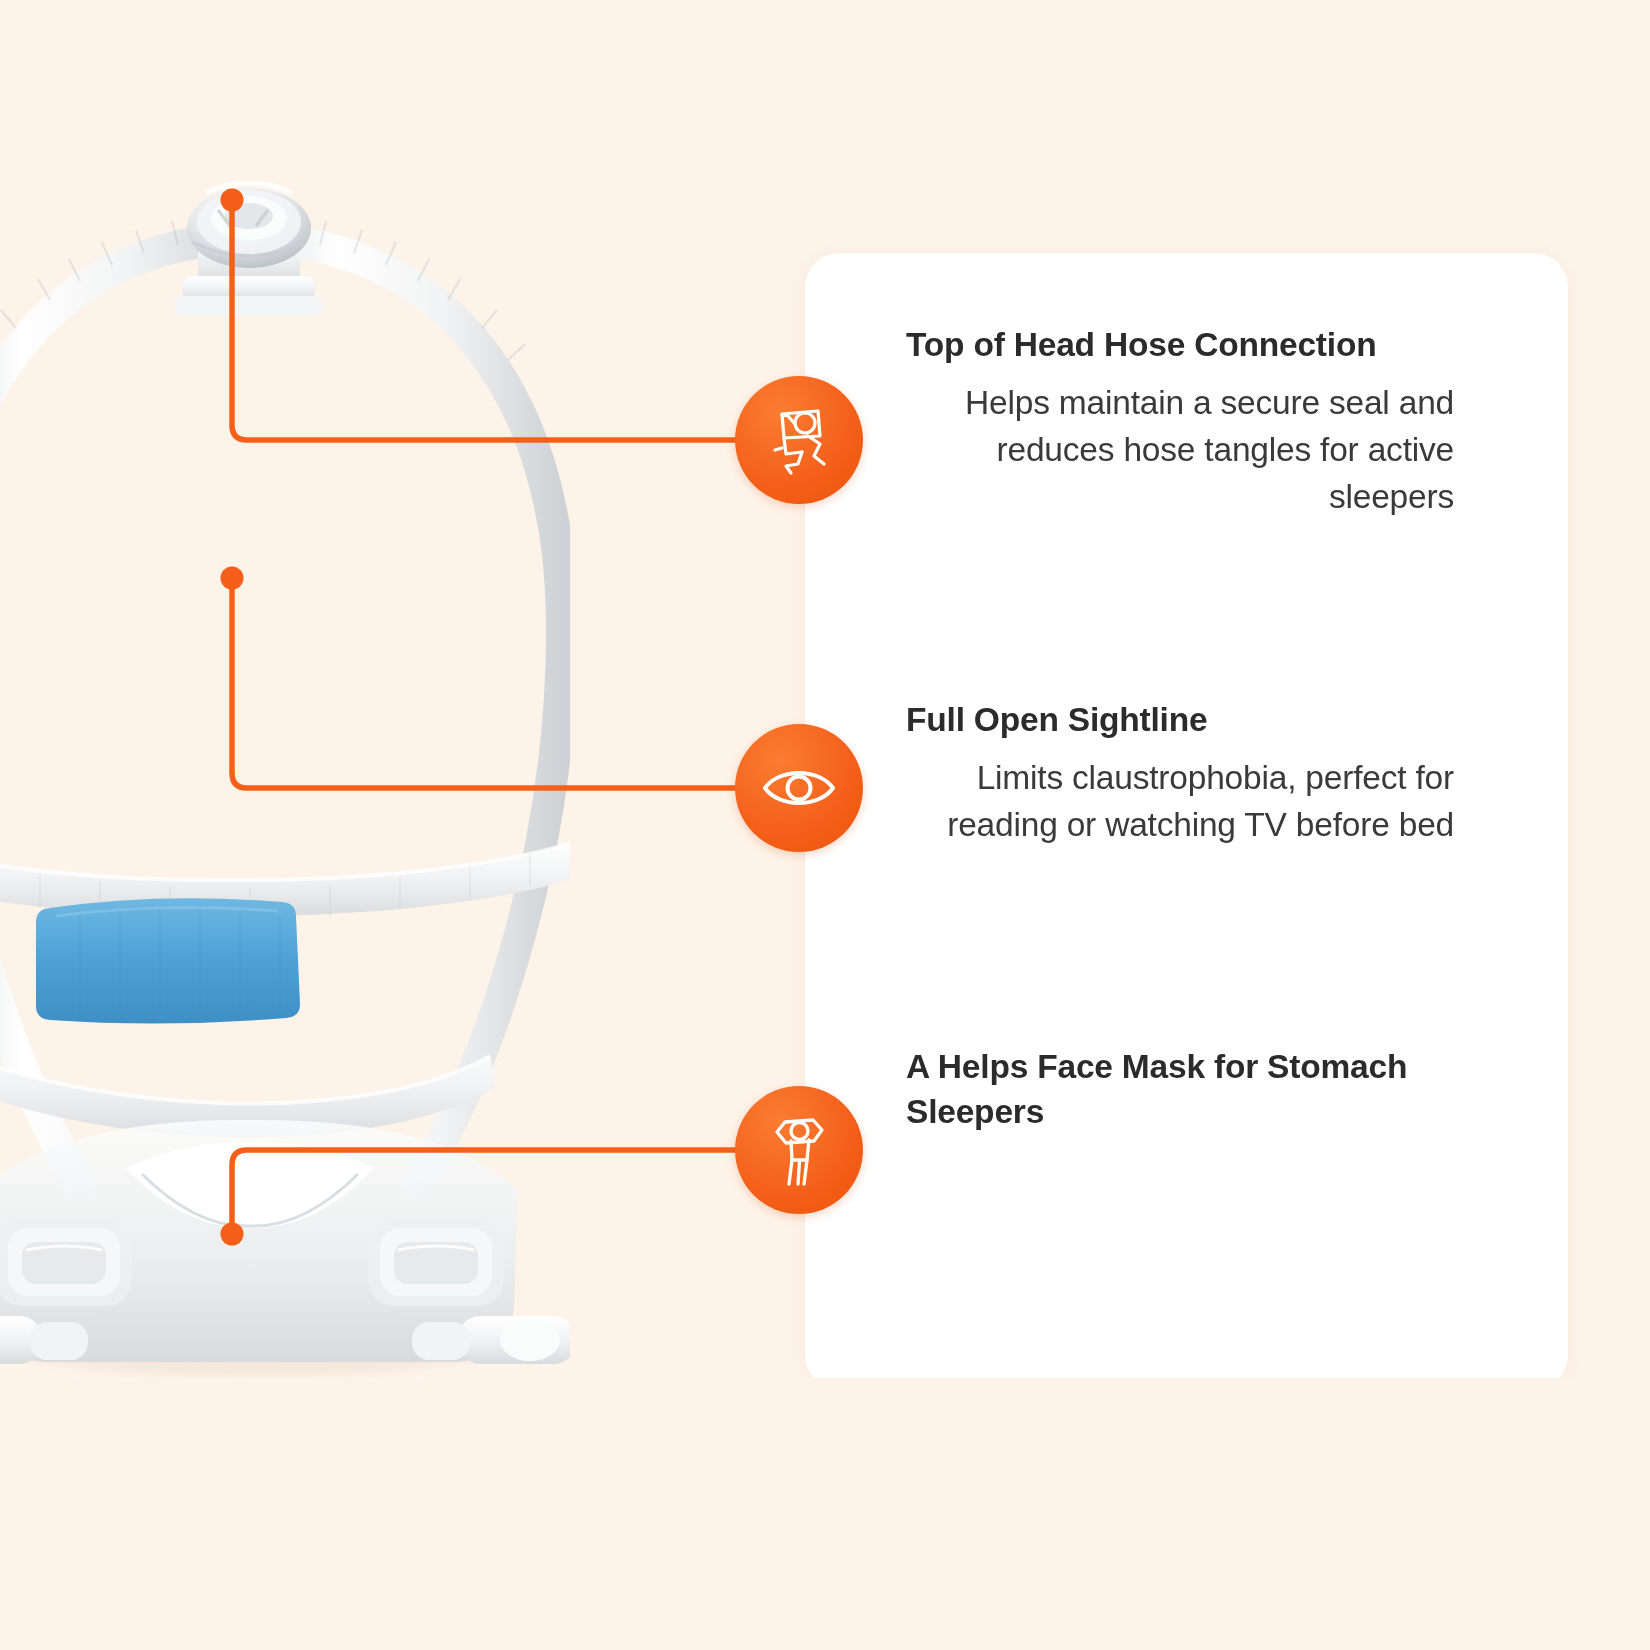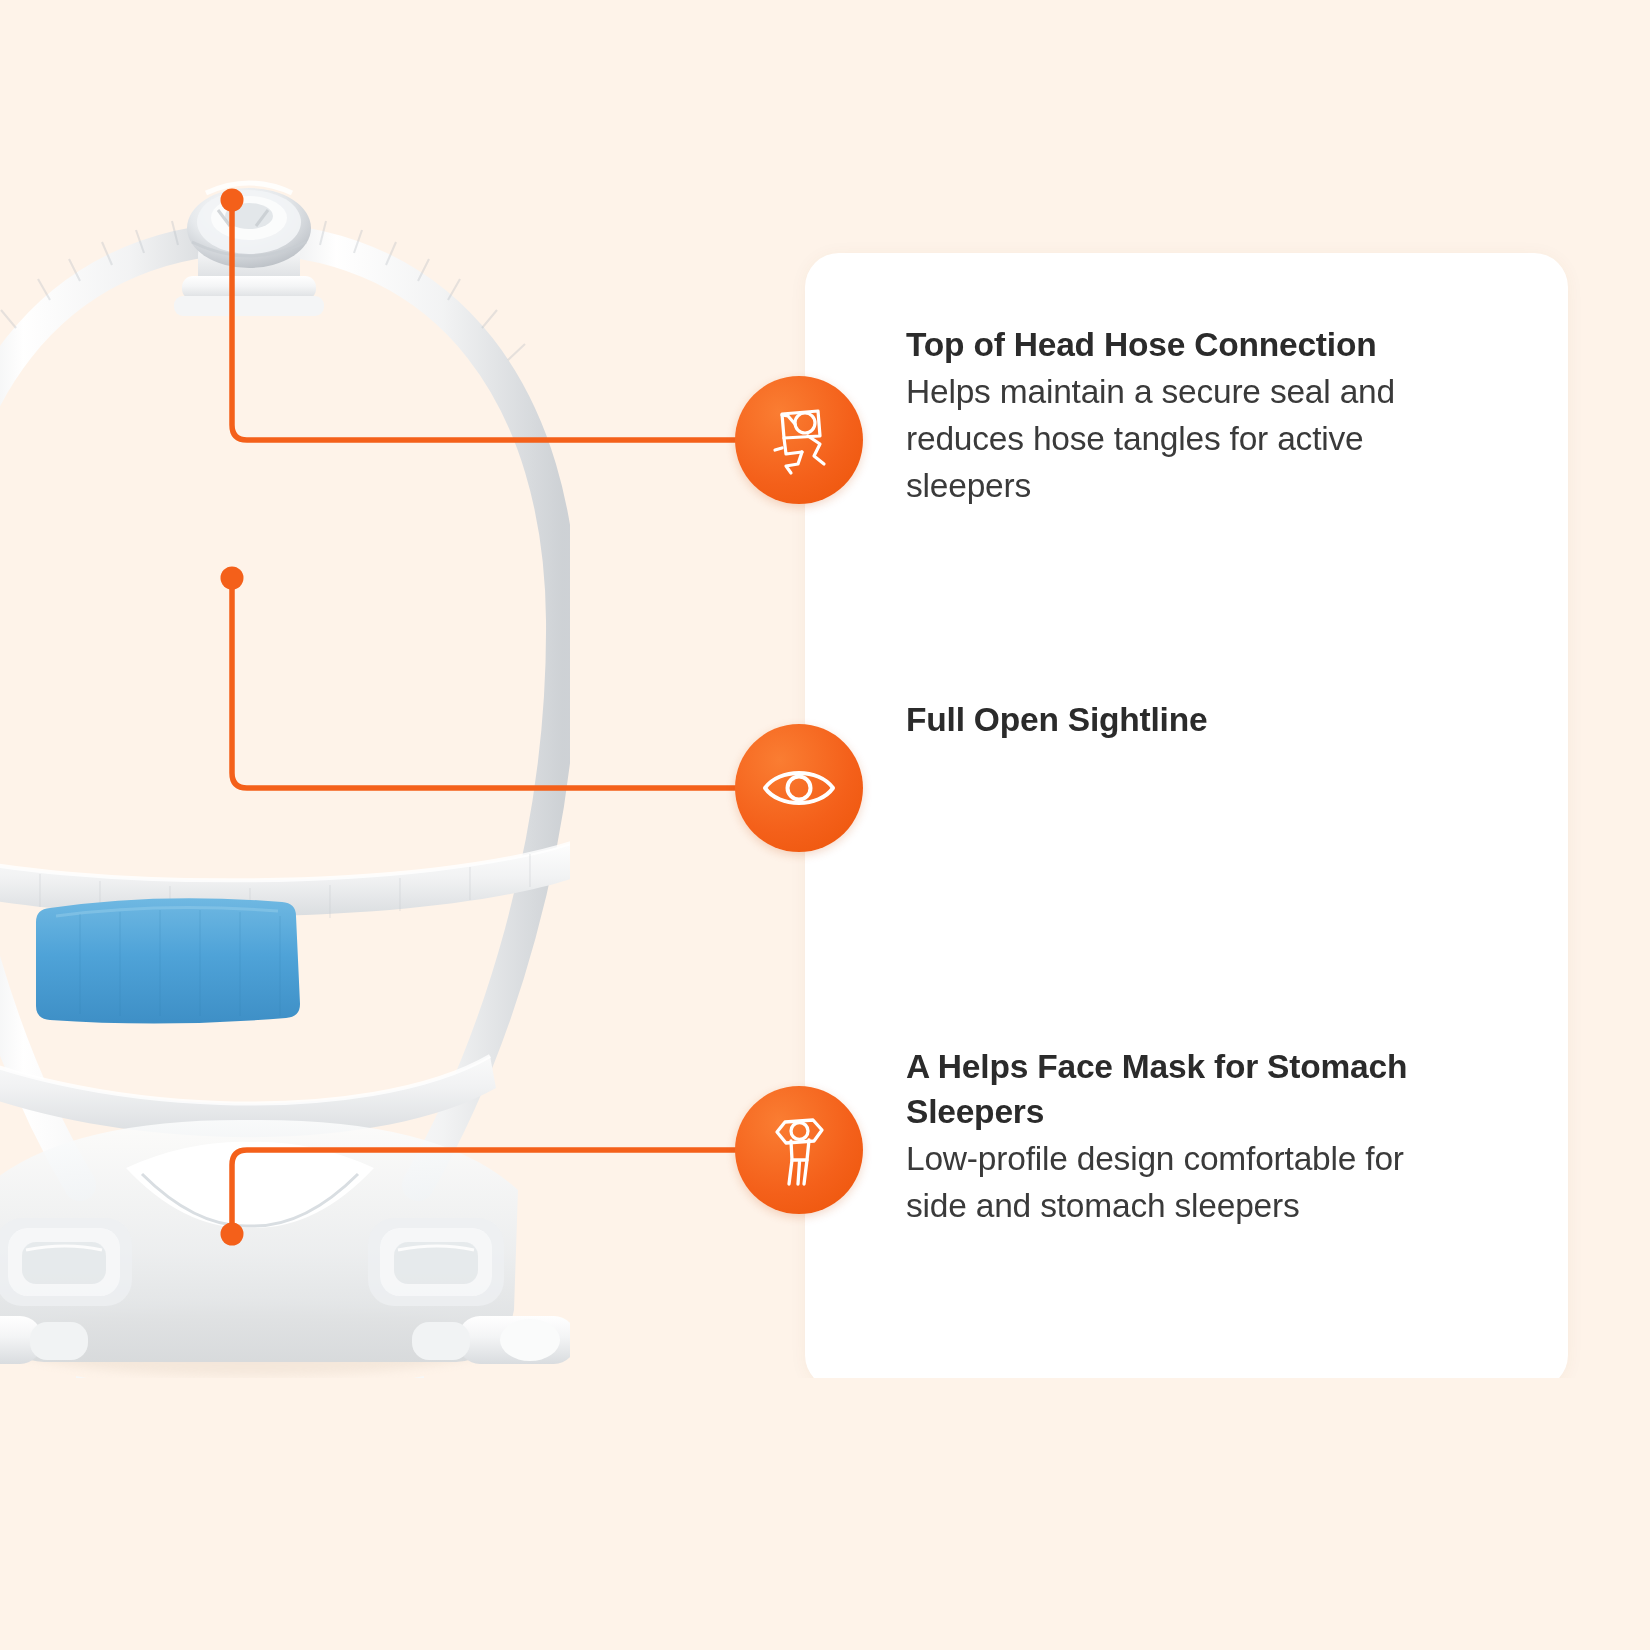--- a/index.html
+++ b/index.html
@@ -80,21 +80,22 @@
     color: #2B2B2B;
     letter-spacing: -0.2px;
     margin: 0 0 1px 0;
   }
   .feature-desc {
     font-size: 33.5px;
     font-weight: normal;
     line-height: 47px;
     color: #3A3A3A;
     letter-spacing: -0.2px;
-    margin: 0;
+    margin: 12px;
+    text-align: right;
   }
 </style>
 </head>
 <body>
 
 <div id="stage">
 
   <svg id="product" viewBox="0 0 640 1250">
     <defs>
       <linearGradient id="plasticH" x1="0" y1="0" x2="0" y2="1">
@@ -325,37 +326,37 @@
 
   <div class="feature" style="top:0">
     <div class="feature-icon" style="left:735px; top:724px;">
       <svg width="76" height="56" viewBox="0 0 76 56" fill="none" stroke="#FFFFFF" stroke-width="4" stroke-linecap="round" stroke-linejoin="round">
         <path d="M4 28 C18 8 58 8 72 28 C58 48 18 48 4 28 Z"></path>
         <circle cx="38" cy="28" r="11.5"></circle>
       </svg>
     </div>
     <div class="feature-text" style="left:906px; top:697px;">
       <h3 class="feature-title">Full Open Sightline</h3>
+      <p class="feature-desc">Limits claustrophobia, perfect for reading or watching TV before bed</p>
     </div>
   </div>
 
   <div class="feature" style="top:0">
     <div class="feature-icon" style="left:735px; top:1086px;">
       <svg width="70" height="80" viewBox="0 0 70 80" fill="none" stroke="#FFFFFF" stroke-width="3.3" stroke-linecap="round" stroke-linejoin="round">
 
         <path d="M13 22 L21 12 L49 10 L58 20 L50 31 L22 33 Z"></path>
 
         <circle cx="35.5" cy="21" r="8.5"></circle>
 
         <path d="M27 31 L28 50 L25 74"></path>
         <path d="M45 30 L43 50 L40 74"></path>
         <path d="M28 50 L43 50"></path>
 
         <path d="M35.5 52 L34 74"></path>
       </svg>
     </div>
     <div class="feature-text" style="left:906px; top:1044px;">
       <h3 class="feature-title">A Helps Face Mask for Stomach Sleepers</h3>
-      <p class="feature-desc">Low-profile design comfortable for side and stomach sleepers</p>
     </div>
   </div>
 
 </div>
 
 </body></html>

